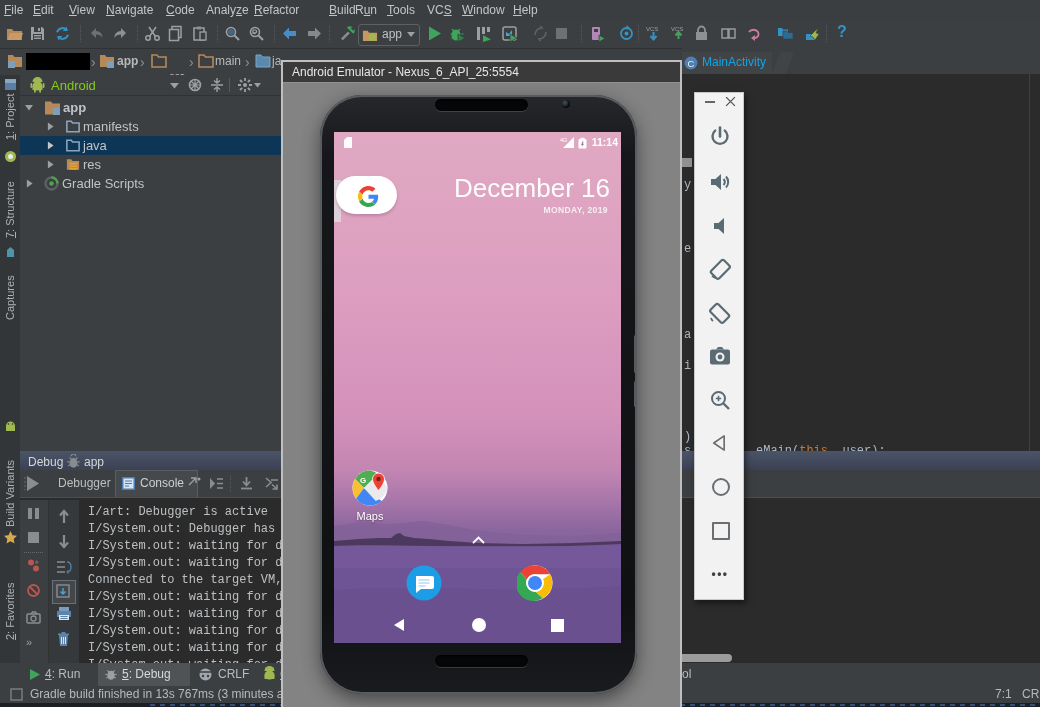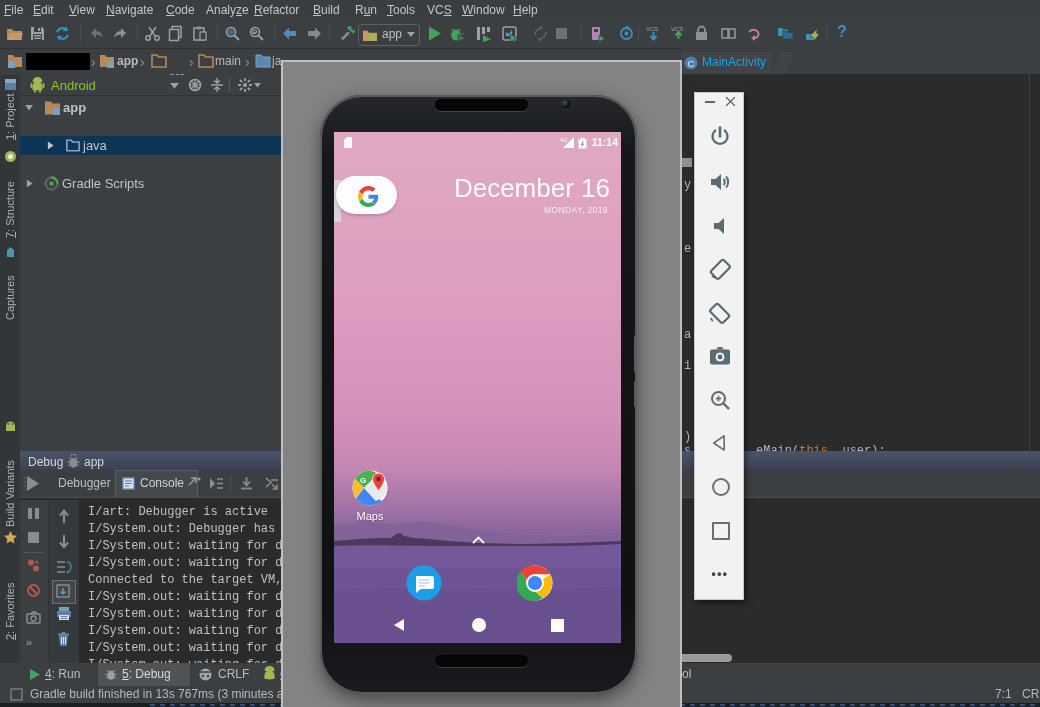--- a/index.html
+++ b/index.html
@@ -49,21 +49,21 @@
 <body>
 
 <div class="abs" id="menubar">
   <span style="left:4px"><u>F</u>ile</span>
   <span style="left:33px"><u>E</u>dit</span>
   <span style="left:69px"><u>V</u>iew</span>
   <span style="left:106px"><u>N</u>avigate</span>
   <span style="left:166px"><u>C</u>ode</span>
   <span style="left:206px">Analy<u>z</u>e</span>
   <span style="left:254px"><u>R</u>efactor</span>
-  <span style="left:313px"><u>B</u>uild</span>
+  <span style="left:329px"><u>B</u>uild</span>
   <span style="left:355px">R<u>u</u>n</span>
   <span style="left:387px"><u>T</u>ools</span>
   <span style="left:427px">VC<u>S</u></span>
   <span style="left:462px"><u>W</u>indow</span>
   <span style="left:513px"><u>H</u>elp</span>
 </div>
 
 <div class="abs" id="toolbar">
  <svg class="tbico" style="left:6px" viewBox="0 0 17 17">
       <path d="M1 4h5l1.5 2H16v9H1z" fill="#b5895a"></path>
@@ -306,28 +306,49 @@
  <div class="trow" style="top:23px;">
    <svg style="position:absolute;left:5px;top:6px;width:8px;height:7px" viewBox="0 0 9 8">
         <path d="M0 1h9L4.5 7.5z" fill="#9da0a3"></path>
       </svg>
    <svg style="position:absolute;left:24px;top:2px;width:17px;height:15px" viewBox="0 0 17 15">
         <path d="M1 1.5h6l1.5 2H16v11H1z" fill="#b5895a"></path>
         <rect x="9" y="8" width="7" height="7" fill="#7aa0bd"></rect>
       </svg>
    <b style="position:absolute;left:43px;top:2px;">app</b>
  </div>
+ <div class="trow" style="top:42px;">
+   <svg style="position:absolute;left:27px;top:5px;width:7px;height:9px" viewBox="0 0 8 9">
+        <path d="M1 0l6.5 4.5L1 9z" fill="#9da0a3"></path>
+      </svg>
+   <svg style="position:absolute;left:46px;top:3px;width:14px;height:13px" viewBox="0 0 16 14">
+        <path d="M1 1h5l1.5 2H15v10H1z" fill="none" stroke="#8ba6bd" stroke-width="1.8"></path>
+      </svg>
+   <span style="position:absolute;left:63px;top:2px;">manifests</span>
+ </div>
  <div class="trow" style="top:61px;background:#0d3556;width:263px;">
    <svg style="position:absolute;left:27px;top:5px;width:7px;height:9px" viewBox="0 0 8 9">
         <path d="M1 0l6.5 4.5L1 9z" fill="#c3c7ca"></path>
       </svg>
    <svg style="position:absolute;left:46px;top:3px;width:14px;height:13px" viewBox="0 0 16 14">
         <path d="M1 1h5l1.5 2H15v10H1z" fill="none" stroke="#8ba6bd" stroke-width="1.8"></path>
       </svg>
    <span style="position:absolute;left:63px;top:2px;">java</span>
+ </div>
+ <div class="trow" style="top:80px;">
+   <svg style="position:absolute;left:27px;top:5px;width:7px;height:9px" viewBox="0 0 8 9">
+        <path d="M1 0l6.5 4.5L1 9z" fill="#9da0a3"></path>
+      </svg>
+   <svg style="position:absolute;left:46px;top:3px;width:14px;height:13px" viewBox="0 0 16 14">
+        <path d="M1 1h5l1.5 2H15v10H1z" fill="#b5895a"></path>
+        <rect x="4" y="5" width="9" height="2" fill="#e0a232"></rect>
+        <rect x="4" y="8" width="9" height="2" fill="#e0a232"></rect>
+        <rect x="4" y="11" width="9" height="2" fill="#e0a232"></rect>
+      </svg>
+   <span style="position:absolute;left:63px;top:2px;">res</span>
  </div>
  <div class="trow" style="top:99px;">
    <svg style="position:absolute;left:6px;top:5px;width:7px;height:9px" viewBox="0 0 8 9">
         <path d="M1 0l6.5 4.5L1 9z" fill="#9da0a3"></path>
       </svg>
    <svg style="position:absolute;left:24px;top:2px;width:15px;height:15px" viewBox="0 0 15 15">
         <circle cx="7.5" cy="7.5" r="6" fill="none" stroke="#5d6163" stroke-width="2.4"></circle>
         <path d="M13.5 7.5a6 6 0 0 0-6-6" fill="none" stroke="#4da54d" stroke-width="2.4"></path>
         <circle cx="7.5" cy="7.5" r="2.2" fill="#4da54d"></circle>
       </svg>
@@ -498,20 +519,23 @@
     </svg>
   <span style="position:absolute;left:30px;top:1px;">Gradle build finished in 13s 767ms (3 minutes ago</span>
   <span style="position:absolute;left:995px;top:1px;">7:1</span>
   <span style="position:absolute;left:1022px;top:1px;">CRLF</span>
 </div>
 <div class="abs" id="taskstrip">
   <div style="position:absolute;left:150px;top:1px;width:890px;height:2px;background:repeating-linear-gradient(90deg,#34507e 0 5px,#1d2023 5px 10px);"></div>
 </div>
 
 <div class="abs" id="emuwin">
+  <div id="emutitle">
+      <span style="position:absolute;left:9px;top:3px;">Android Emulator - Nexus_6_API_25:5554</span>
+    </div>
   <div id="phone">
 
     <div style="position:absolute;left:115px;top:4px;width:93px;height:12px;border-radius:6px;background:#050607;box-shadow:inset 0 1px 2px #000, 0 1px 0 rgba(120,125,130,.35);"></div>
     <div style="position:absolute;left:242px;top:5px;width:8px;height:8px;border-radius:50%;background:radial-gradient(circle at 35% 35%, #37454f 0 18%, #0a0d10 60%);"></div>
     <div style="position:absolute;left:314px;top:240px;width:3px;height:38px;border-radius:2px;background:#585b5e;"></div>
     <div style="position:absolute;left:314px;top:286px;width:3px;height:26px;border-radius:2px;background:#585b5e;"></div>
 
     <div style="position:absolute;left:115px;top:560px;width:93px;height:12px;border-radius:6px;background:#050607;box-shadow:inset 0 1px 2px #000, 0 1px 0 rgba(120,125,130,.35);"></div>
     <div id="screen">
 
@@ -553,21 +577,21 @@
       <div style="position:absolute;left:0px;top:48px;width:7px;height:42px;background:#ddd0da;"></div>
       <div style="position:absolute;left:2px;top:44px;width:61px;height:38px;border-radius:19px;background:#fff;box-shadow:0 2px 3px rgba(90,40,70,.25);"></div>
       <svg style="position:absolute;left:24px;top:54px;" width="21" height="21" viewBox="0 0 48 48">
         <path fill="#EA4335" d="M24 9.5c3.5 0 6.6 1.2 9.1 3.6l6.8-6.8C35.7 2.4 30.2 0 24 0 14.6 0 6.5 5.4 2.6 13.2l7.9 6.2C12.4 13.5 17.7 9.5 24 9.5z"></path>
         <path fill="#4285F4" d="M46.1 24.5c0-1.6-.1-3.1-.4-4.5H24v9h12.4c-.5 2.9-2.2 5.4-4.6 7l7.5 5.8c4.4-4.1 6.8-10.1 6.8-17.3z"></path>
         <path fill="#FBBC05" d="M10.5 28.6c-.5-1.5-.8-3-.8-4.6s.3-3.1.8-4.6l-7.9-6.2C.9 16.5 0 20.1 0 24s.9 7.5 2.6 10.8z"></path>
         <path fill="#34A853" d="M24 48c6.2 0 11.4-2 15.3-5.6l-7.5-5.8c-2.1 1.4-4.8 2.2-7.8 2.2-6.3 0-11.6-4-13.5-9.6l-7.9 6.2C6.5 42.6 14.6 48 24 48z"></path>
       </svg>
 
       <div style="position:absolute;right:11px;top:41px;color:#fdfdfd;font-size:26px;font-weight:300;letter-spacing:0px;">December 16</div>
-      <div style="position:absolute;right:13px;top:73px;color:#f6eef4;font-size:8.5px;letter-spacing:.4px;">MONDAY, 2019</div>
+      <div style="position:absolute;right:13px;top:73px;color:#f6eef4;font-size:8.5px;letter-spacing:.4px;font-weight:bold;">MONDAY, 2019</div>
 
       <svg style="position:absolute;left:18px;top:338px;" width="36" height="36" viewBox="0 0 36 36">
         <circle cx="18" cy="18" r="17.5" fill="#fff"></circle>
         <path d="M18 .5A17.5 17.5 0 0 0 3 9l9 9L26 4A17.4 17.4 0 0 0 18 .5z" fill="#4caf50"></path>
         <path d="M3 9a17.5 17.5 0 0 0-2.5 9c0 4 1.3 7.6 3.6 10.5L12 18z" fill="#fbc02d"></path>
         <path d="M12 18 4.1 28.5A17.5 17.5 0 0 0 18 35.5c4.5 0 8.6-1.7 11.7-4.5z" fill="#4285f4"></path>
         <path d="M26 4 12 18l11.7 13a17.5 17.5 0 0 0 11.8-13.5z" fill="#e8eaed"></path>
         <path d="M26.5 3.2c-3.4 0-6 2.6-6 6 0 4.4 6 11.3 6 11.3s6-6.9 6-11.3c0-3.4-2.6-6-6-6z" fill="#ea4335" stroke="#fff" stroke-width=".8"></path>
         <circle cx="26.5" cy="9" r="2.2" fill="#7b1d1d"></circle>
         <text x="8" y="13" font-size="8" fill="#fff" font-family="Liberation Sans, sans-serif" font-weight="bold">G</text>

